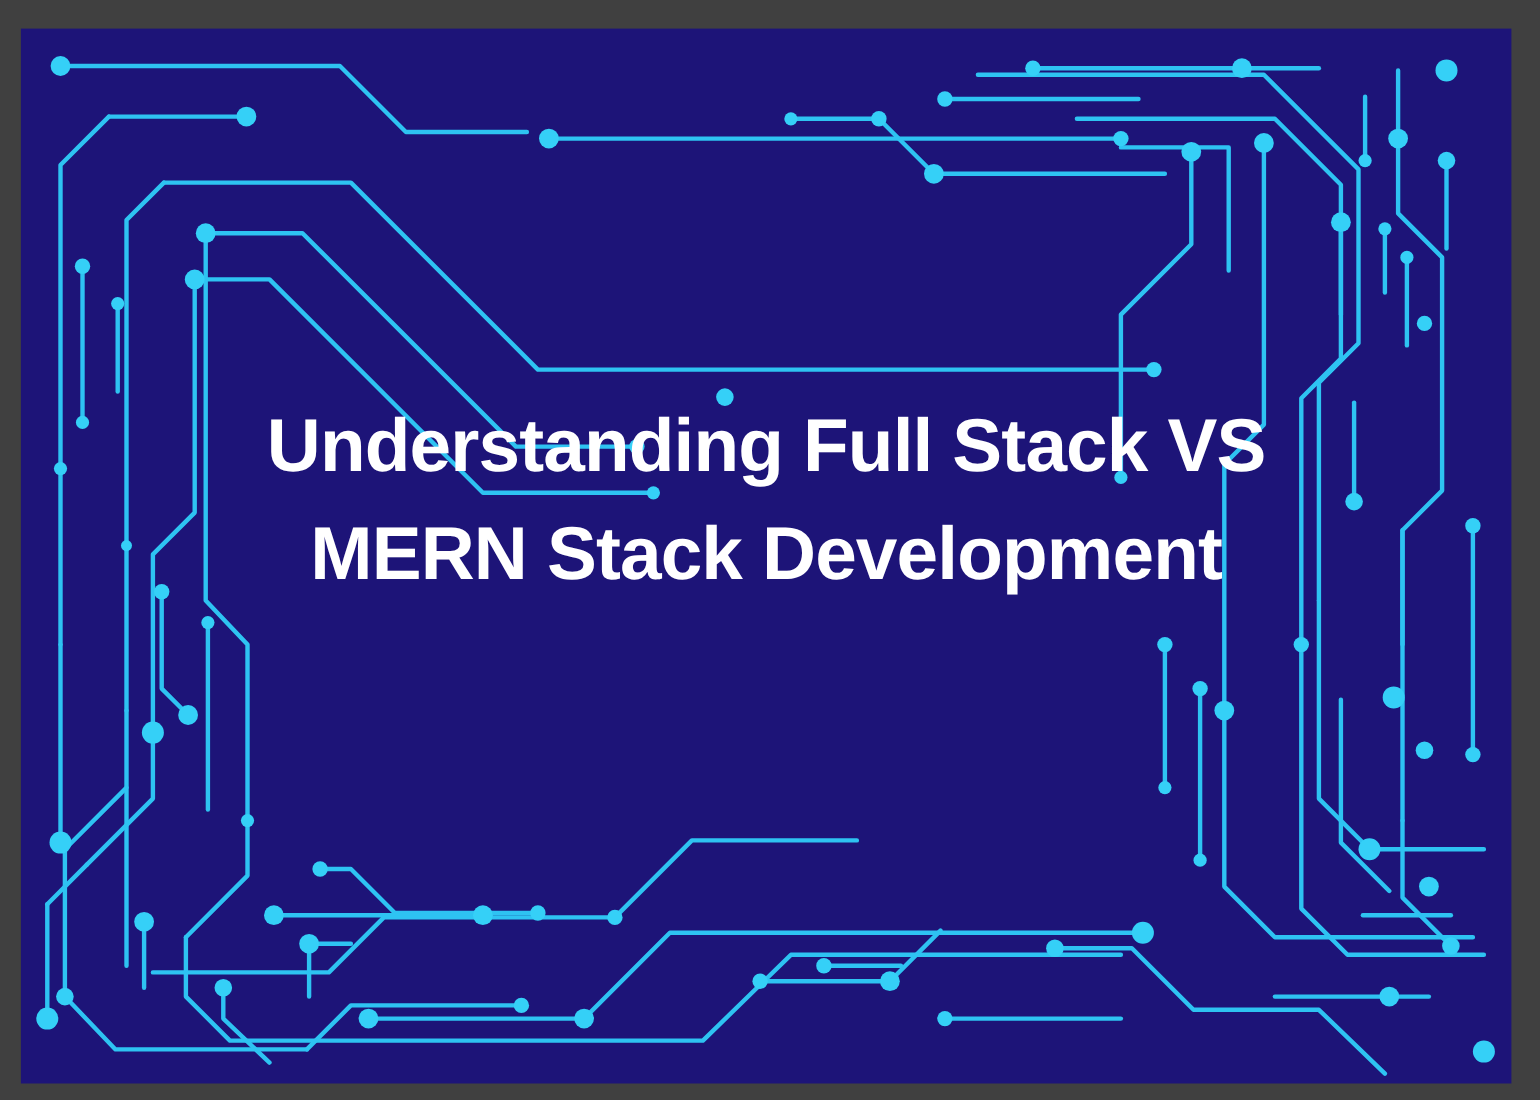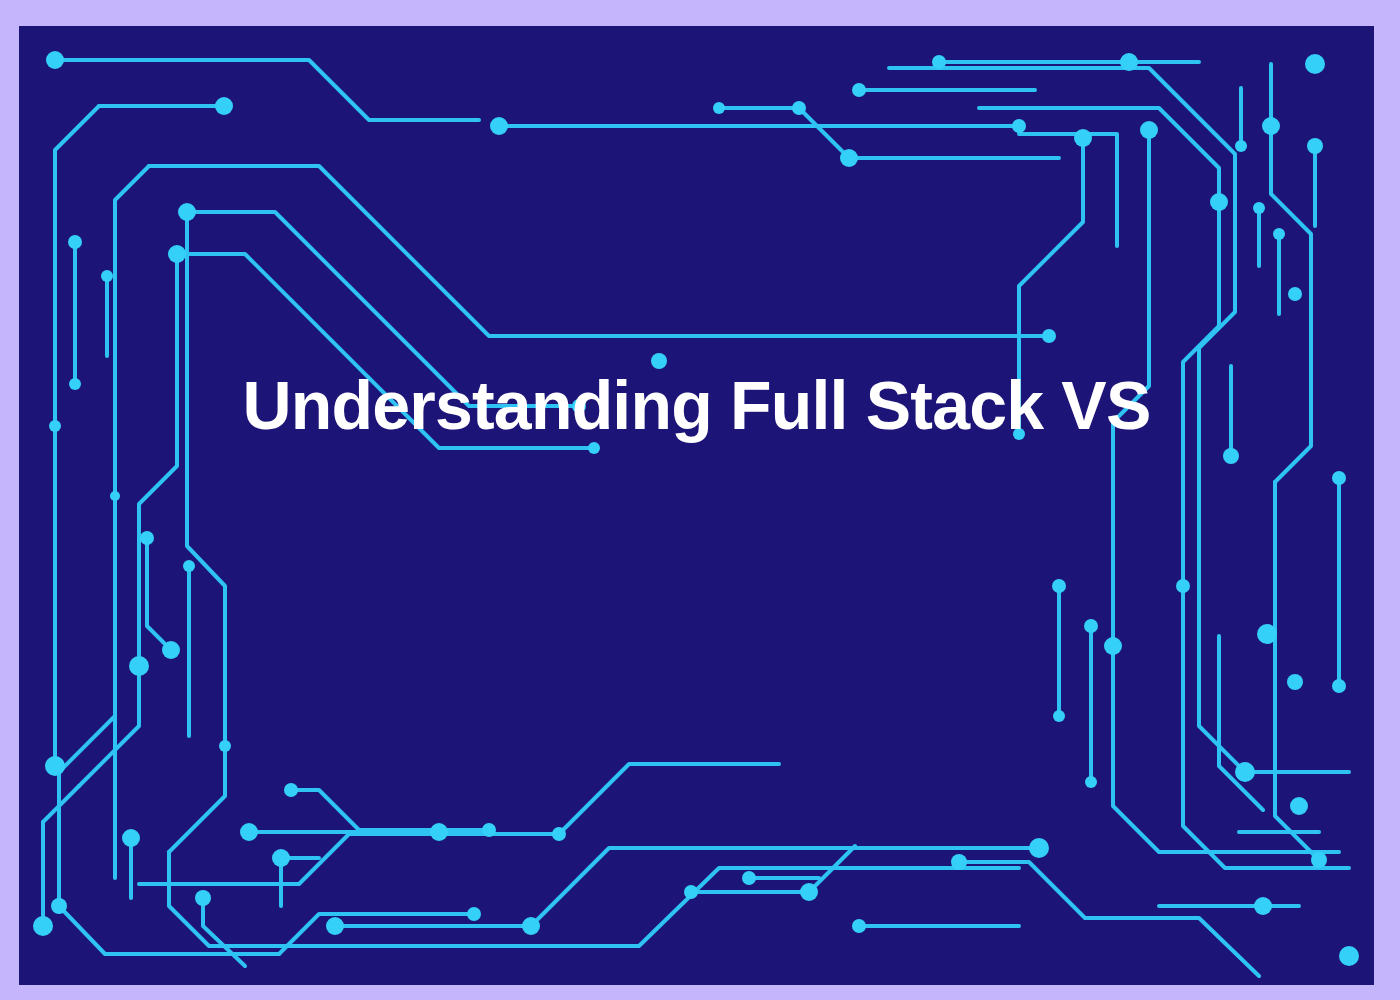--- a/index.html
+++ b/index.html
@@ -56,21 +56,21 @@
     font-weight: 700;
     font-size: 68px;
     line-height: 98px;
     letter-spacing: -0.8px;
     white-space: nowrap;
   }
 </style>
 </head>
 <body>
 
-<div id="canvas" style="background: #c4b5fd;">
+<div id="canvas" style="background: #404040;">
 
   <div id="banner" style="background: rgb(29, 20, 120);">
 
     <svg id="circuit-layer" viewBox="0 0 1355 959" preserveAspectRatio="none" aria-hidden="true">
       <g fill="none" stroke="#2ec3f2" stroke-width="4" stroke-linecap="round" stroke-linejoin="round">
 
         <path d="M 36 34 L 290 34 L 350 94 L 460 94"></path>
         <path d="M 480 100 L 1000 100"></path>
         <path d="M 80 80 L 205 80"></path>
         <path d="M 80 80 L 36 124 L 36 400"></path>
@@ -221,16 +221,17 @@
         <circle cx="1226" cy="746" r="10"></circle>
         <circle cx="1280" cy="780" r="9"></circle>
         <circle cx="1244" cy="880" r="9"></circle>
         <circle cx="1330" cy="930" r="10"></circle>
         <circle cx="1300" cy="834" r="8"></circle>
       </g>
     </svg>
 
     <div id="title-block">
       <span class="title-line" style="color: rgb(255, 255, 255);">Understanding Full Stack VS</span>
+      <span class="title-line" style="color: rgb(255, 255, 255);">MERN Stack Development</span>
     </div>
 
   </div>
 </div>
 
 </body></html>

